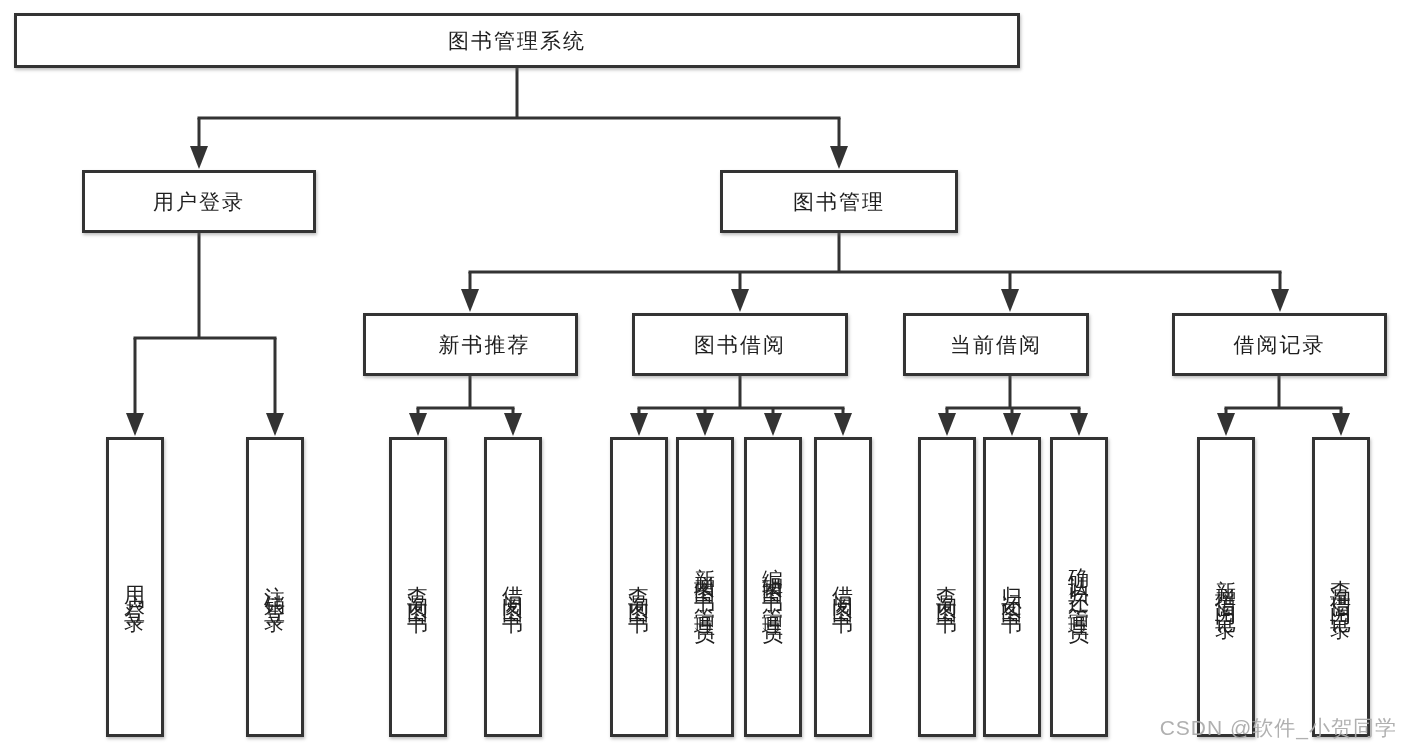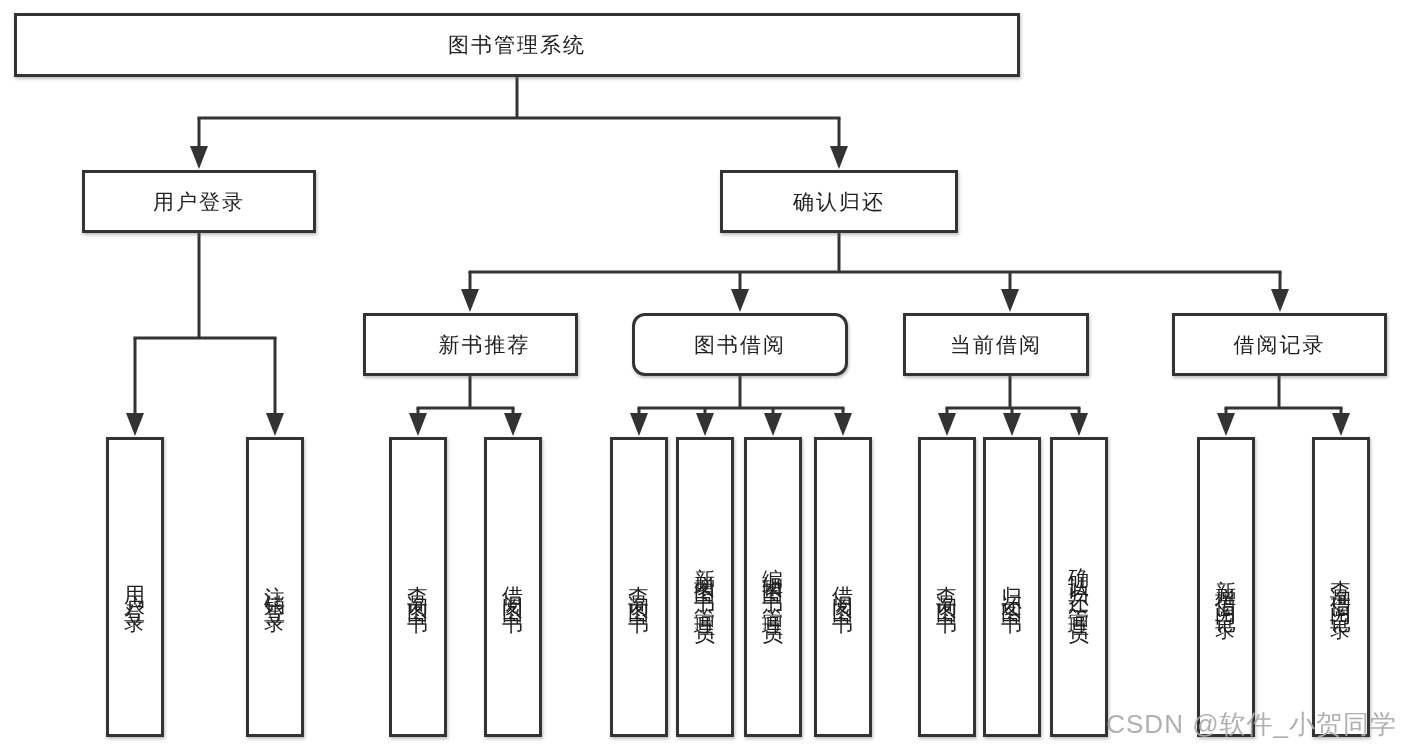--- a/index.html
+++ b/index.html
@@ -44,21 +44,21 @@
     letter-spacing: 9px;
     line-height: 1;
     color: #1f1f1f;
     white-space: nowrap;
   }
   .leaf-long .vlabel { letter-spacing: 8px; }
   #watermark {
     position: absolute;
     right: 8px;
     bottom: 5px;
-    font-size: 26px;
+    font-size: 21px;
     color: rgba(172,172,172,0.95);
     letter-spacing: 1px;
     z-index: 5;
     white-space: nowrap;
   }
 </style>
 </head>
 <body>
 
 <div id="canvas">
@@ -132,35 +132,35 @@
     <g>
       <line x1="1279" y1="376" x2="1279" y2="408"></line>
       <line x1="1224.5" y1="408" x2="1342.5" y2="408"></line>
       <line x1="1226" y1="408" x2="1226" y2="415"></line>
       <polygon points="1217,413 1235,413 1226,436"></polygon>
       <line x1="1341" y1="408" x2="1341" y2="415"></line>
       <polygon points="1332,413 1350,413 1341,436"></polygon>
     </g>
   </svg>
 
-  <div class="node" style="left:14px; top:13px; width:1006px; height:64px;">
+  <div class="node" style="left:14px; top:13px; width:1006px; height:55px;">
     <span class="hlabel">图书管理系统</span>
   </div>
 
   <div class="node" style="left:82px; top:170px; width:234px; height:63px;">
     <span class="hlabel">用户登录</span>
   </div>
   <div class="node" style="left:720px; top:170px; width:238px; height:63px;">
-    <span class="hlabel">确认归还</span>
+    <span class="hlabel">图书管理</span>
   </div>
 
   <div class="node" style="left:363px; top:313px; width:215px; height:63px;padding-left:28px;">
     <span class="hlabel">新书推荐</span>
   </div>
-  <div class="node" style="left:632px; top:313px; width:216px; height:63px;border-radius:13px;">
+  <div class="node" style="left:632px; top:313px; width:216px; height:63px;">
     <span class="hlabel">图书借阅</span>
   </div>
   <div class="node" style="left:903px; top:313px; width:186px; height:63px;">
     <span class="hlabel">当前借阅</span>
   </div>
   <div class="node" style="left:1172px; top:313px; width:215px; height:63px;">
     <span class="hlabel">借阅记录</span>
   </div>
 
   <div class="node leaf" style="left:106px;">

